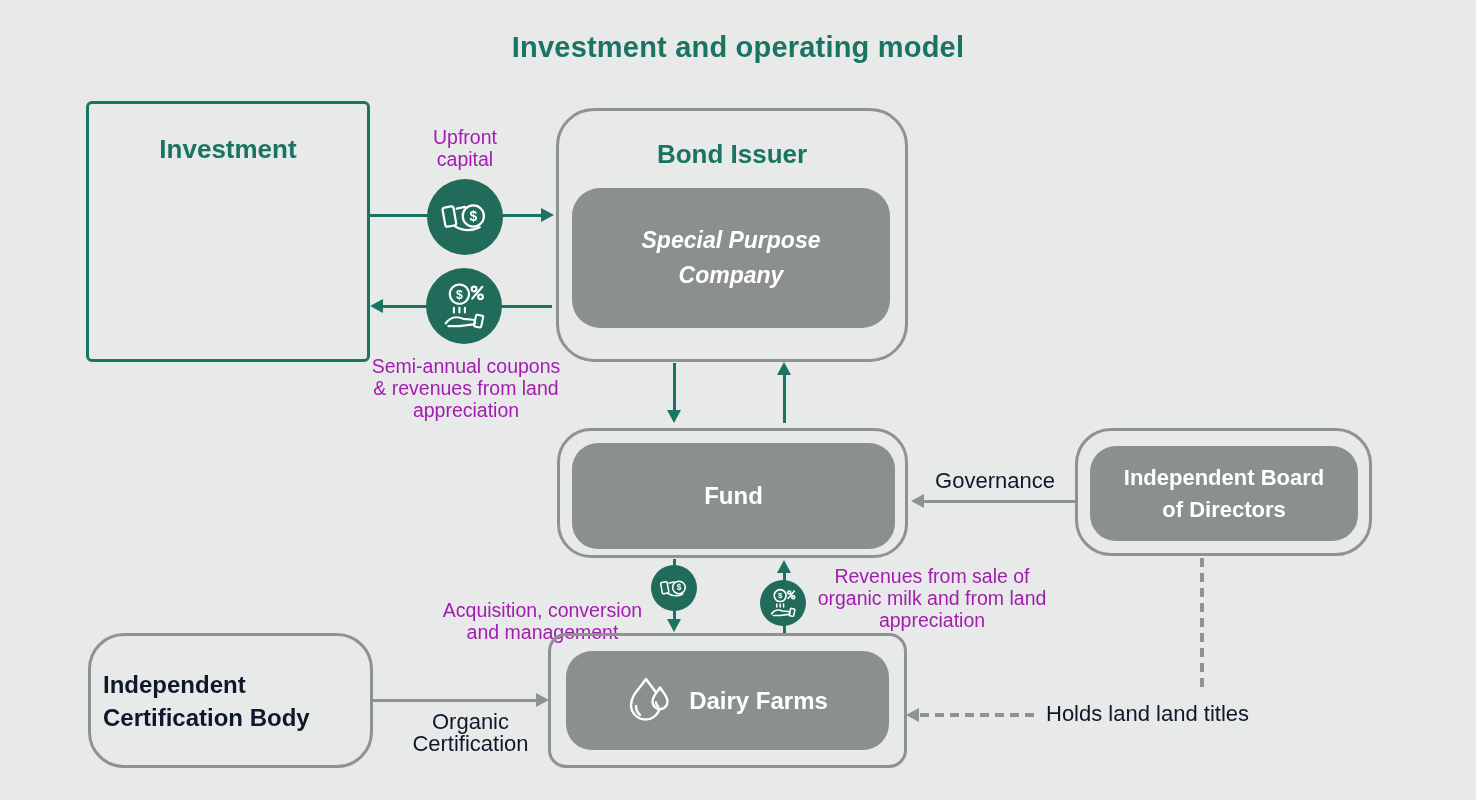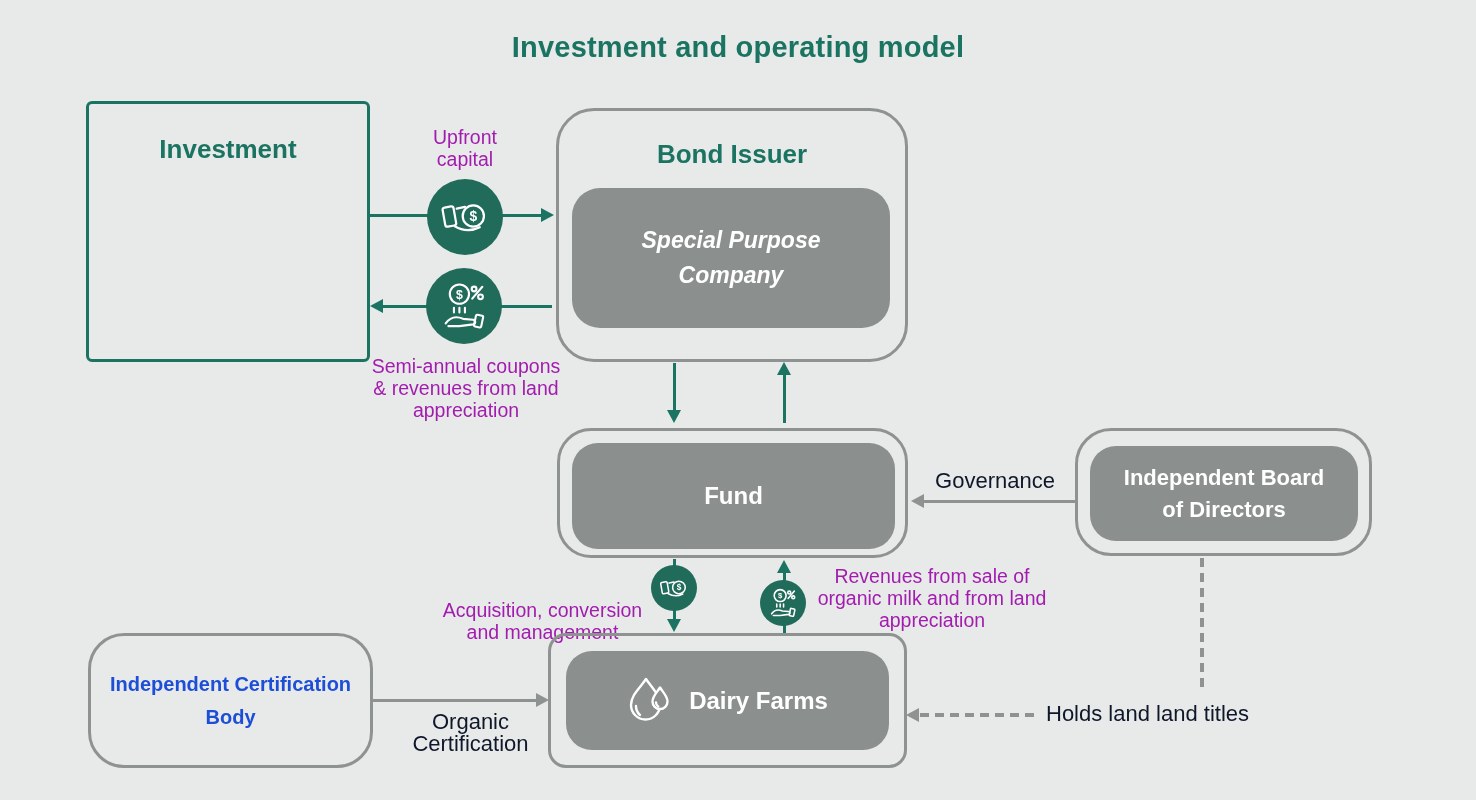--- a/index.html
+++ b/index.html
@@ -43,21 +43,21 @@
   
   .circle{
     position:absolute;background:#216B5B;border-radius:50%;z-index:5;
     display:flex;align-items:center;justify-content:center;
   }
   .circle.big{width:76px;height:76px;}
   .circle.small{width:46px;height:46px;}
   .circle.small svg{transform:scale(.62);}
   svg{display:block;}
   .dairy-content{display:flex;align-items:center;gap:16px;}
-  .cert-text{color:#1d4ed8;font-weight:bold;font-size:20px;line-height:33px;text-align:center;width:255px;}
+  .cert-text{color:#0f172a;font-weight:bold;font-size:24px;line-height:33px;width:255px;}
 </style>
 </head>
 <body>
 
 <div class="canvas">
 
   <div class="title">Investment and operating model</div>
 
   <div class="outer teal" style="left:86px;top:101px;width:284px;height:261px;">
     <div class="gtitle" style="top:30px;">Investment</div>

